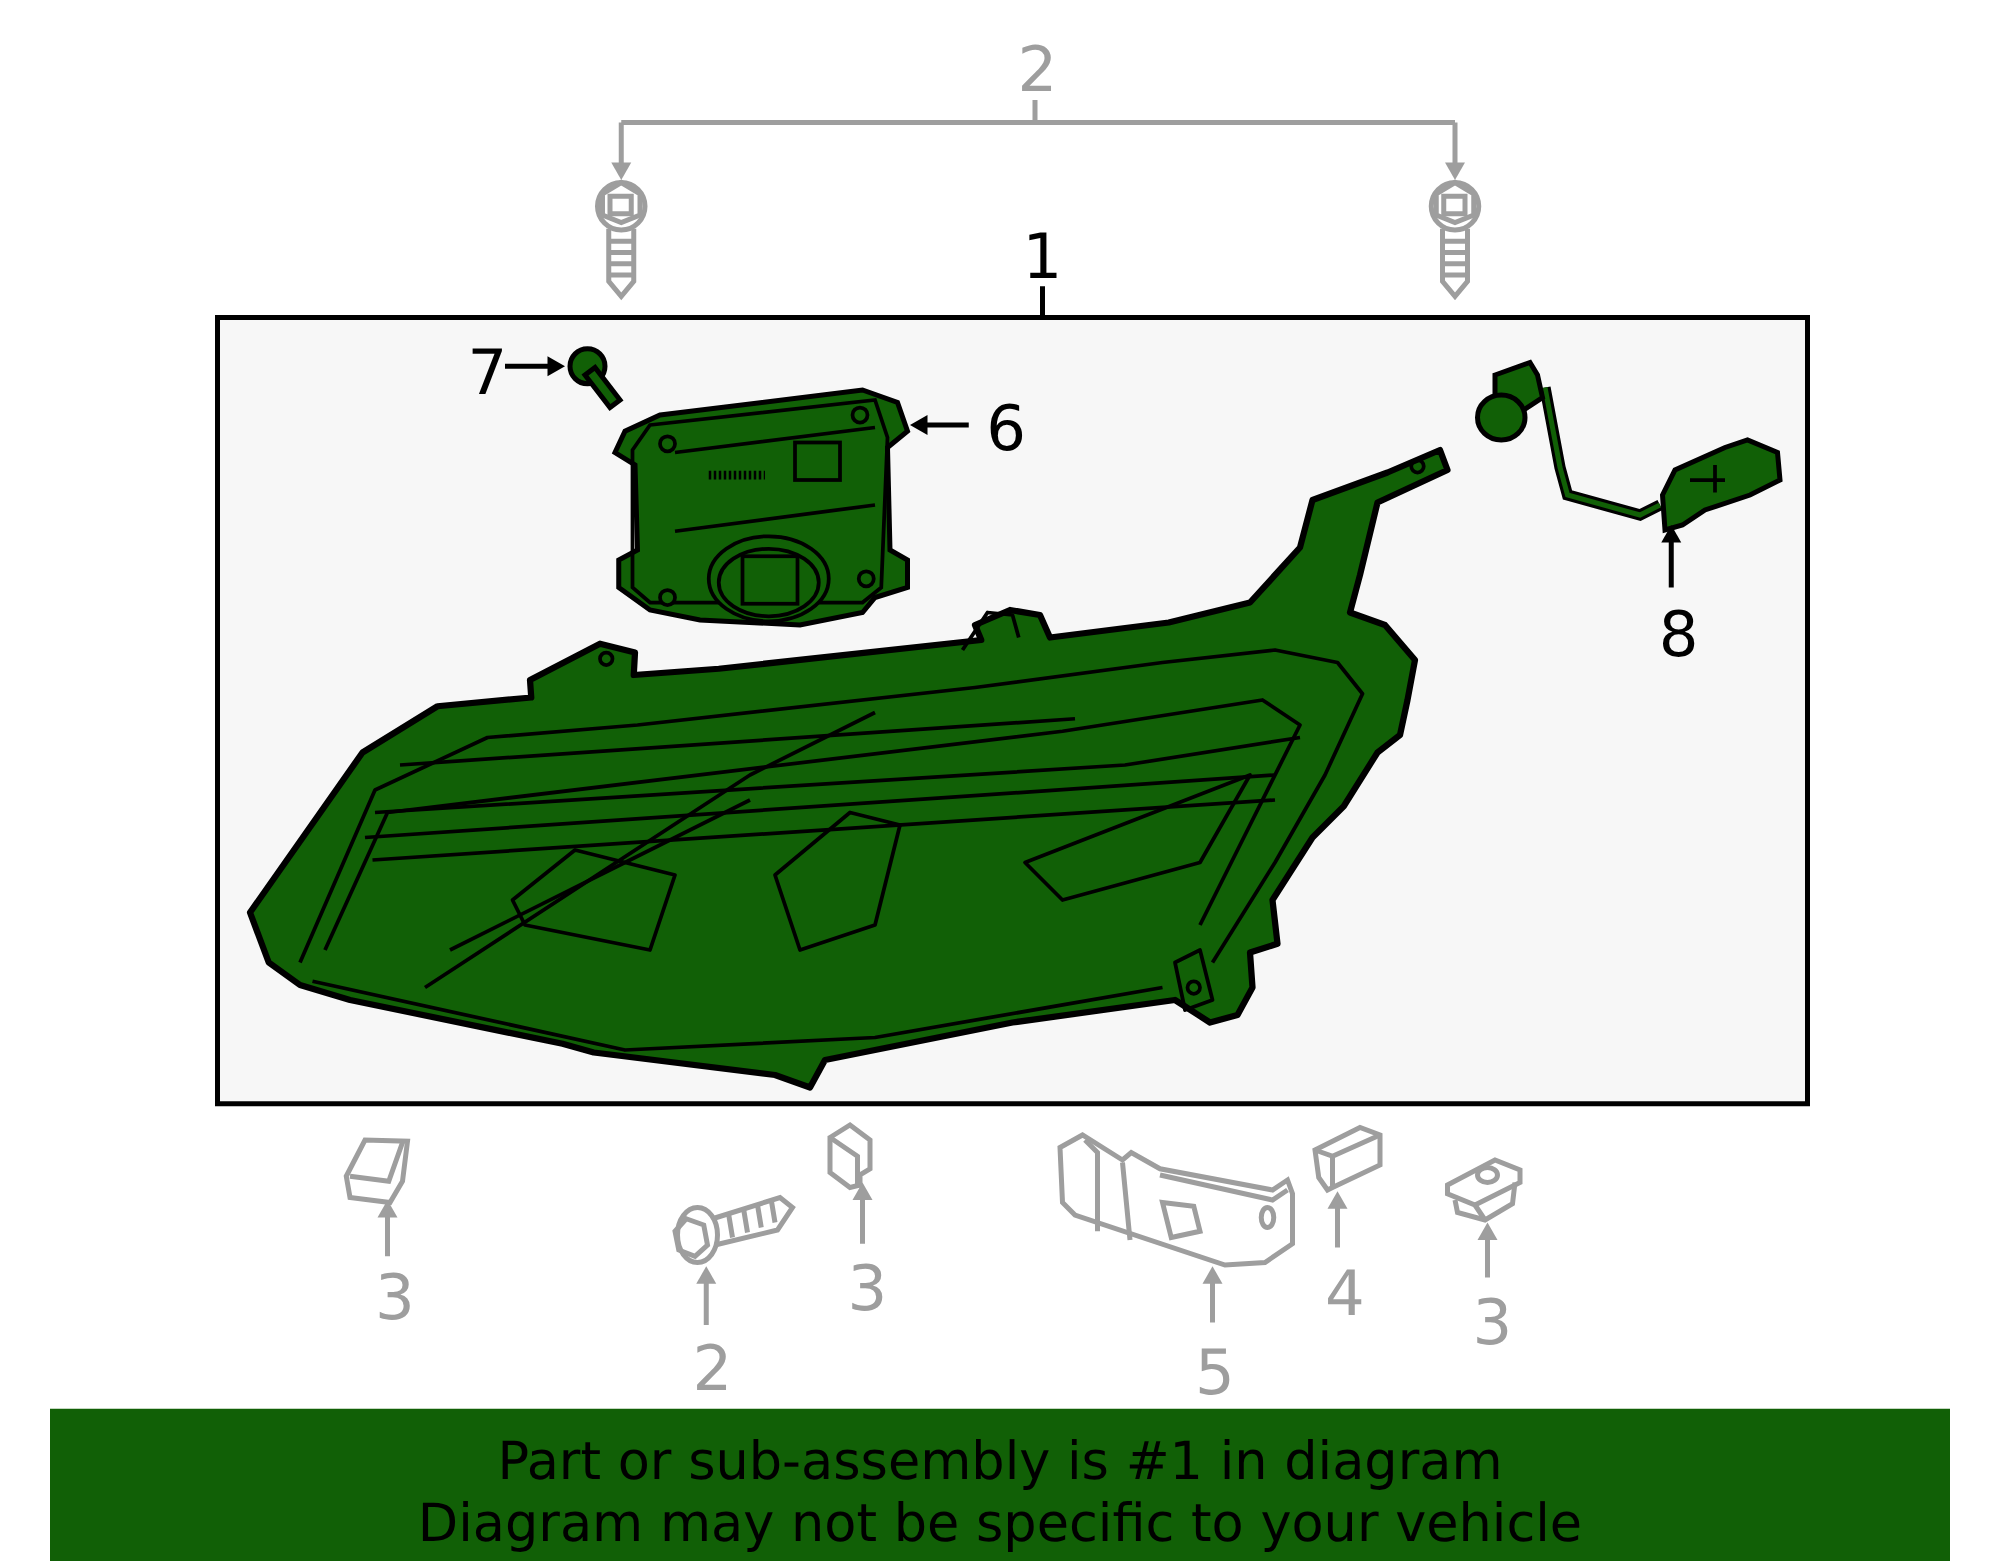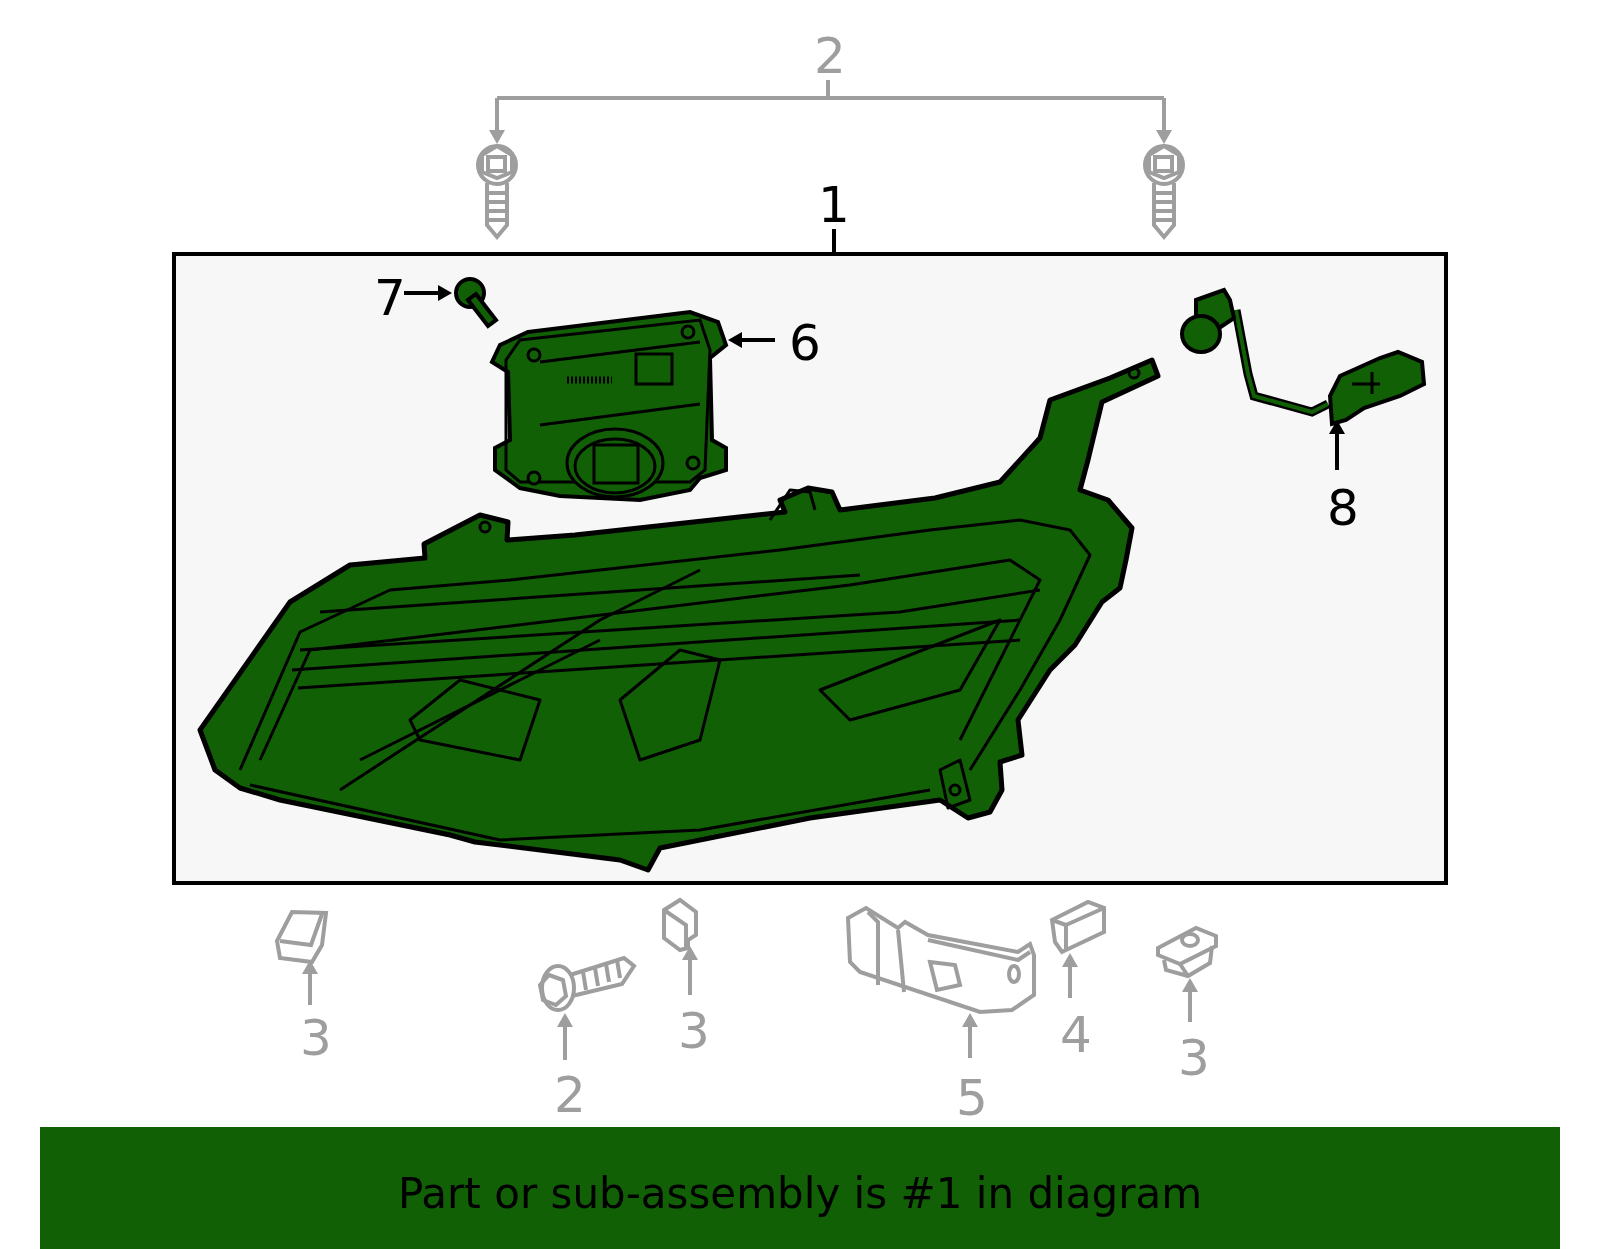--- a/index.html
+++ b/index.html
@@ -181,13 +181,14 @@
   </g>
   <g>
     <line x1="1190" y1="990" x2="1190" y2="1022" stroke="#9e9e9e" stroke-width="4"></line>
     <polygon points="1182,992 1190,978 1198,992" fill="#9e9e9e"></polygon>
     <text class="callout callout-grey" x="1194" y="1075" text-anchor="middle">3</text>
   </g>
 </svg>
 
 <div class="banner">
   <div>Part or sub-assembly is #1 in diagram</div>
+  <div>Diagram may not be specific to your vehicle</div>
 </div>
 
 </body></html>

